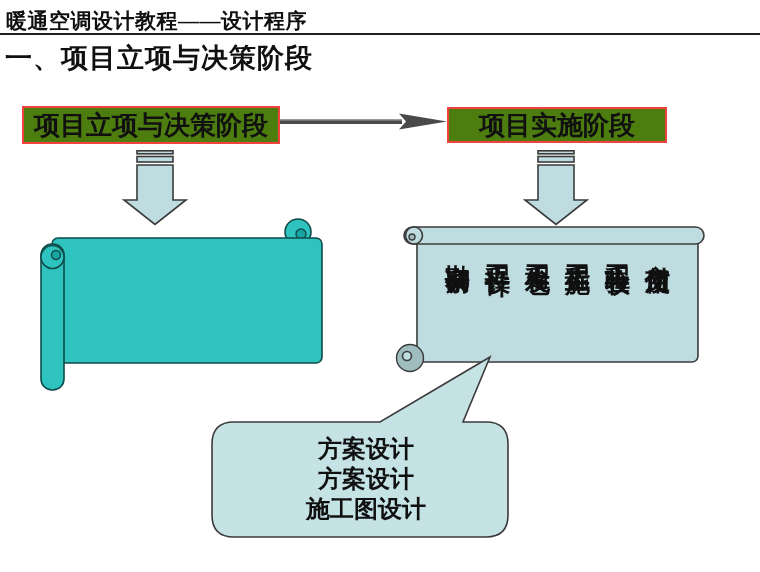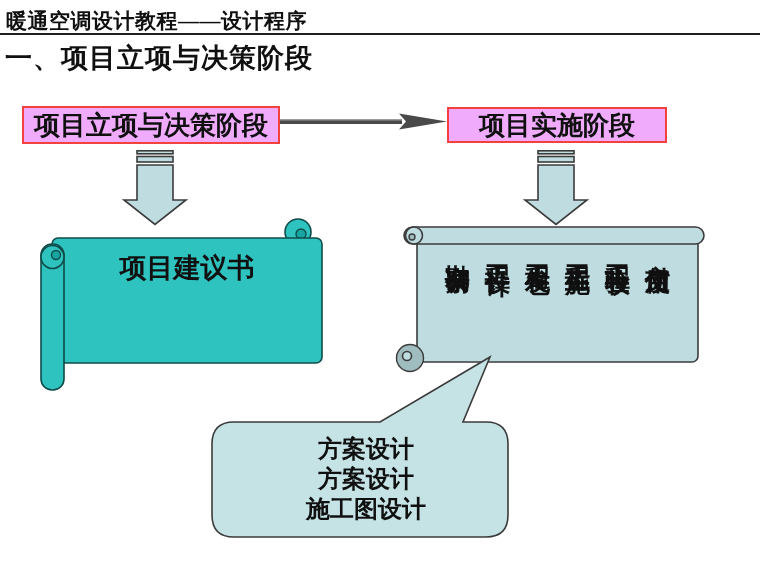--- a/index.html
+++ b/index.html
@@ -27,21 +27,21 @@
   .section-heading{
     left:5px;top:40px;
     font-size:27px;font-weight:bold;
     letter-spacing:1px;
     white-space:nowrap;
   }
 
   
   .stage-box{
     display:flex;align-items:center;justify-content:center;
-    background:#f0abfc;
+    background:#4d7c0f;
     border:2px solid var(--red,#f2413e);
     font-size:26px;font-weight:bold;
     white-space:nowrap;
   }
   .stage-box.decision{left:22px;top:106px;width:254px;height:34px;}
   .stage-box.implementation{left:447px;top:107px;width:216px;height:32px;}
 
   
   .f-teal{fill:var(--teal,#2fc3bf);stroke:var(--teal-outline,#0f4c49);stroke-width:1.6;}
   .f-teal-dark{fill:var(--teal-dark,#18a5a2);stroke:var(--teal-outline,#0f4c49);stroke-width:1.4;}
@@ -113,21 +113,20 @@
 
   <svg class="abs" style="left:36px;top:216px;" width="292" height="178" viewBox="0 0 292 178">
     <circle cx="262" cy="16" r="13" class="f-teal"></circle>
     <circle cx="265" cy="18" r="5" class="f-teal-dark"></circle>
     <rect x="16" y="22" width="270" height="125" rx="6" class="f-teal"></rect>
     <rect x="5" y="28" width="23" height="146" rx="11" class="f-teal"></rect>
     <circle cx="16.5" cy="41" r="11.5" class="f-teal"></circle>
     <circle cx="20" cy="39" r="4.5" class="f-teal-dark"></circle>
   </svg>
   <div class="abs decision-scroll-text">
-    <div>项目建议书</div>
   </div>
 
   <svg class="abs" style="left:392px;top:220px;" width="330" height="156" viewBox="0 0 330 156">
     <rect x="25" y="16" width="281" height="126" rx="6" class="f-pale"></rect>
     <rect x="12" y="7" width="300" height="17" rx="8.5" class="f-pale"></rect>
     <circle cx="22" cy="15.5" r="8.5" class="f-pale"></circle>
     <circle cx="20" cy="17" r="3" class="f-pale-dark"></circle>
     <circle cx="18" cy="138" r="13.5" class="f-pale-dark"></circle>
     <circle cx="15" cy="136" r="4.5" class="f-pale"></circle>
   </svg>

